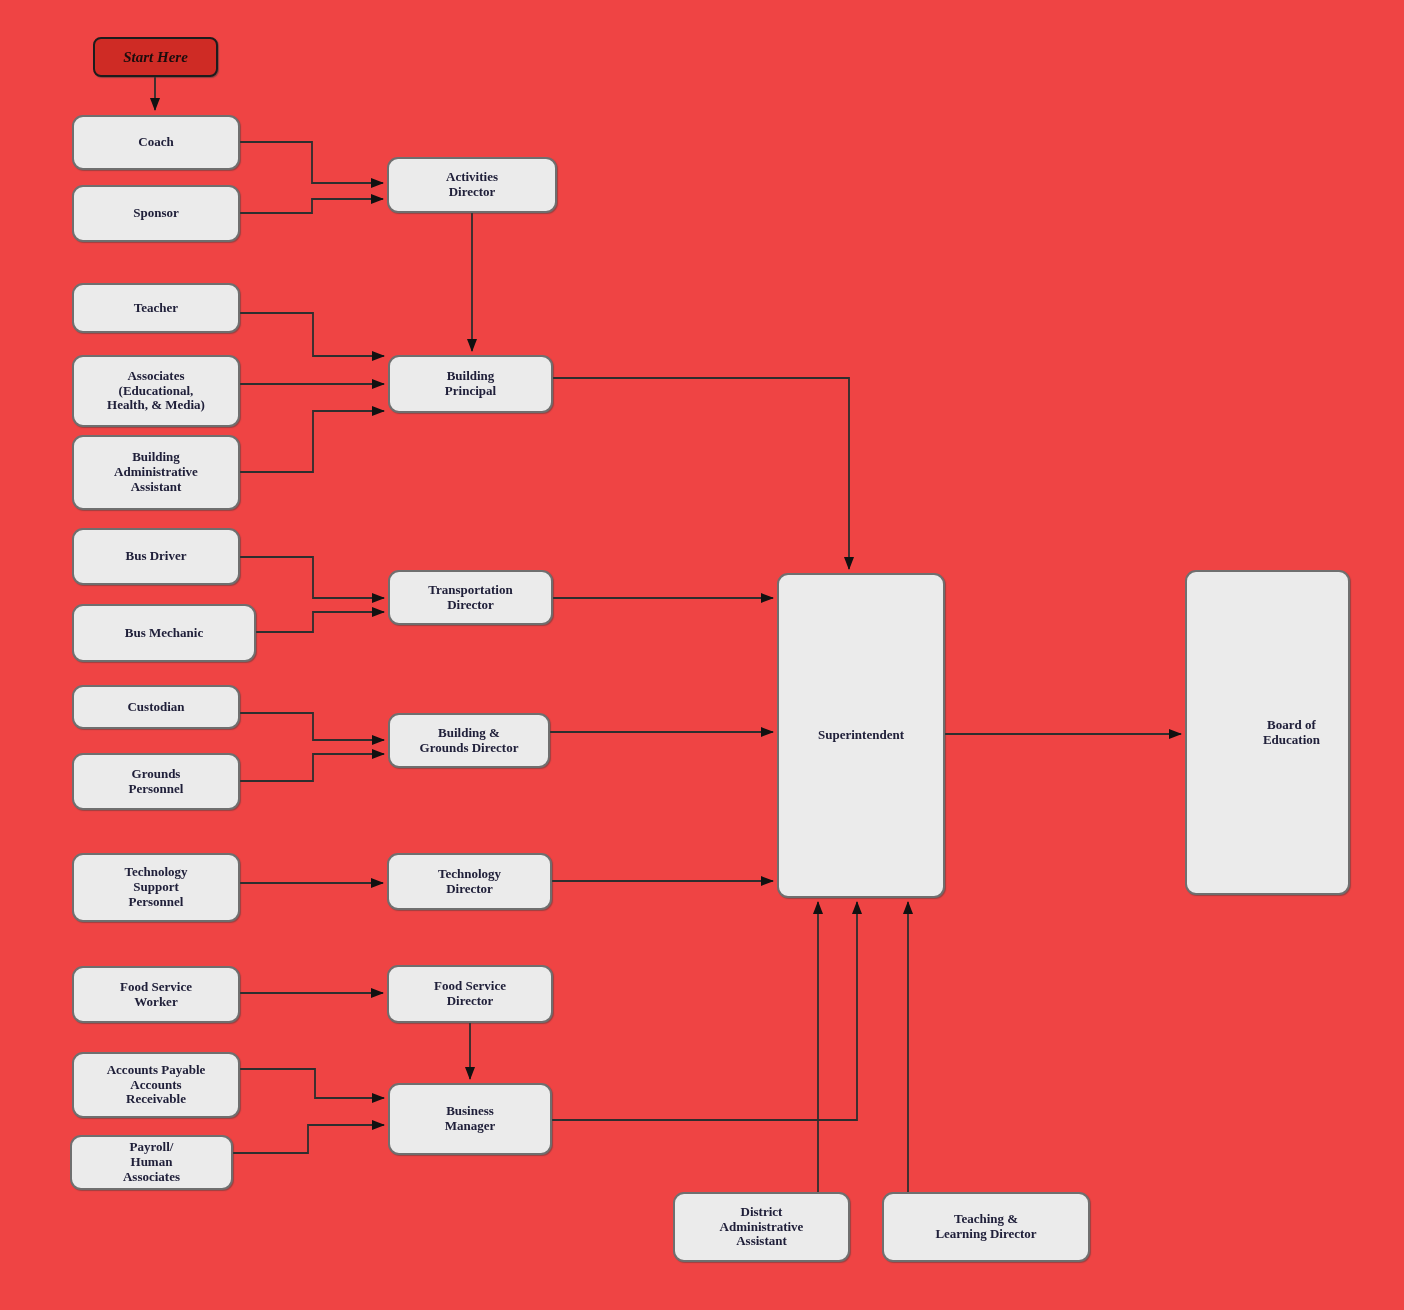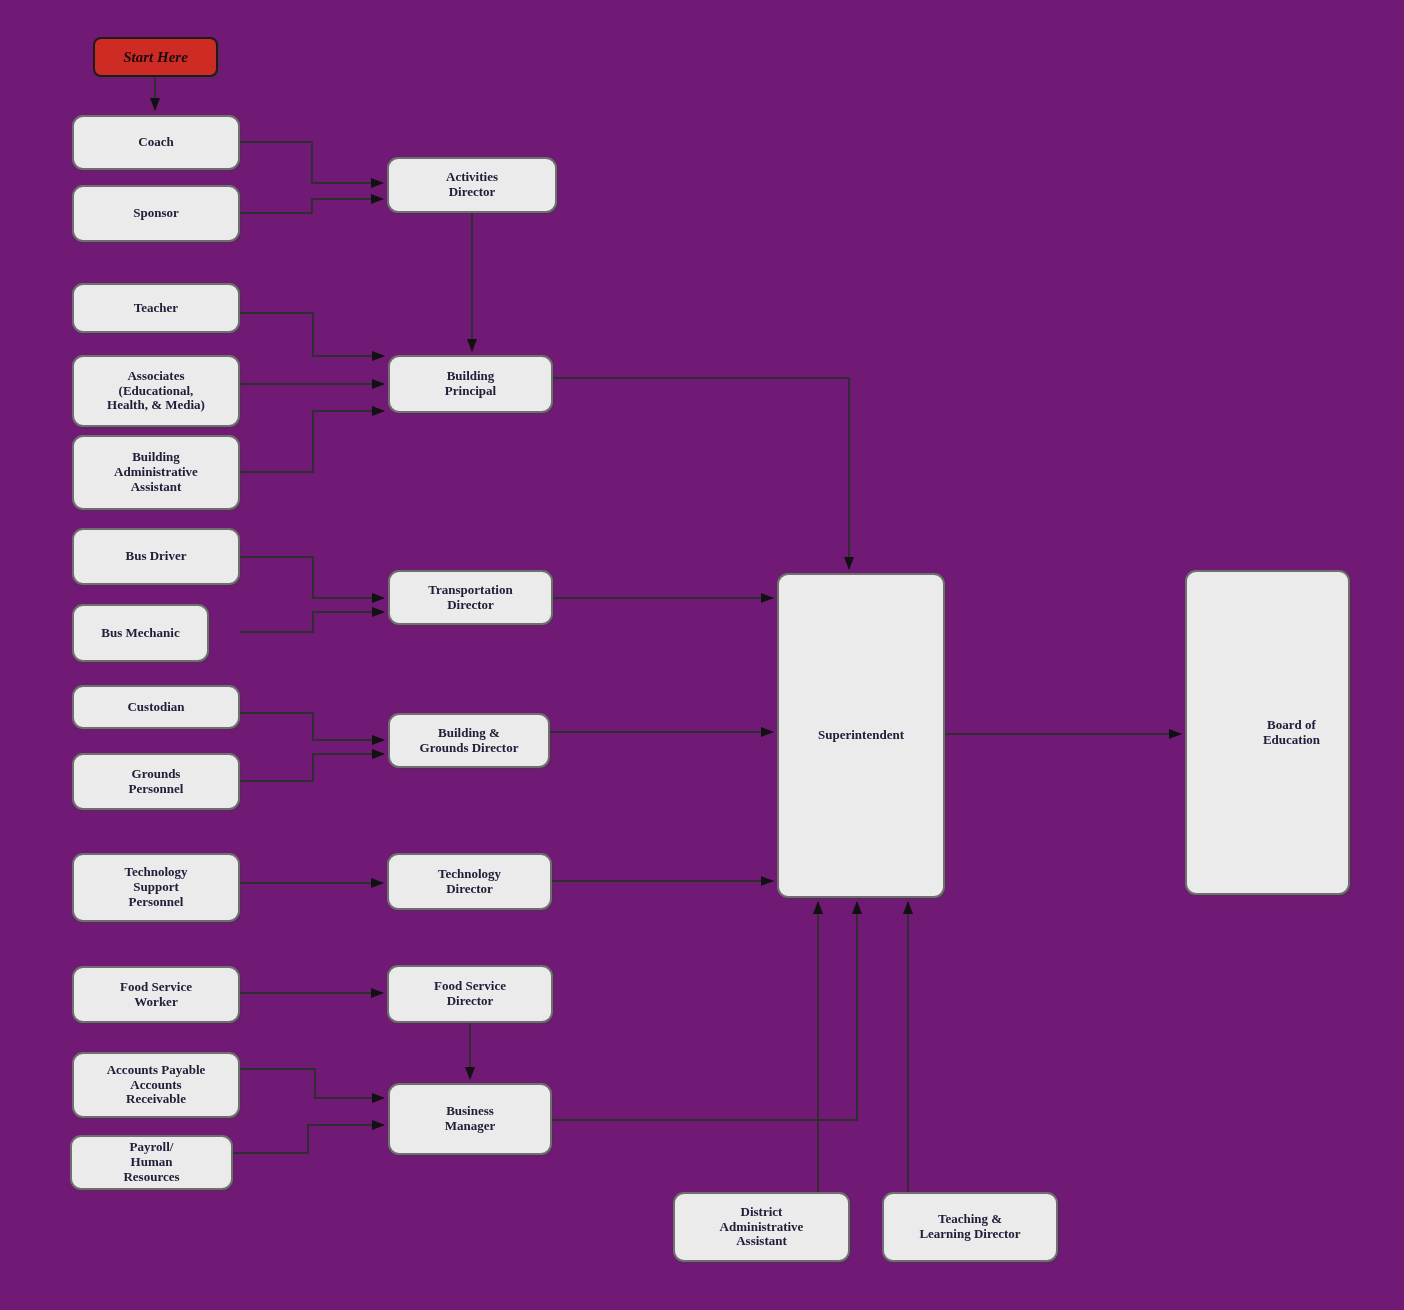--- a/index.html
+++ b/index.html
@@ -3,21 +3,21 @@
 <meta charset="utf-8">
 <style>
   html, body {
     margin: 0;
     padding: 0;
     background: #ffffff;
   }
   #org-chart {
     position: relative;
     font-family: "Liberation Serif", "DejaVu Serif", serif;
-    background: #701a75;
+    background: #ef4444;
     overflow: hidden;
   }
   #edge-layer {
     position: absolute;
     left: 0; top: 0;
     width: 100%; height: 100%;
     display: block;
   }
   .node {
     position: absolute;
@@ -97,21 +97,21 @@
     <div class="node" style="left: 72px; top: 283px; width: 168px; height: 50px;"><span class="lbl">Teacher</span></div>
     <div class="node" style="left: 72px; top: 355px; width: 168px; height: 72px;"><span class="lbl">Associates
 (Educational,
 Health, &amp; Media)</span></div>
     <div class="node" style="left: 72px; top: 435px; width: 168px; height: 75px;"><span class="lbl">Building
 Administrative
 Assistant</span></div>
     <div class="node" style="left: 388px; top: 355px; width: 165px; height: 58px;"><span class="lbl">Building
 Principal</span></div>
     <div class="node" style="left: 72px; top: 528px; width: 168px; height: 57px;"><span class="lbl">Bus Driver</span></div>
-    <div class="node" style="left: 72px; top: 604px; width: 137px; height: 58px;"><span class="lbl">Bus Mechanic</span></div>
+    <div class="node" style="left: 72px; top: 604px; width: 184px; height: 58px;"><span class="lbl">Bus Mechanic</span></div>
     <div class="node" style="left: 388px; top: 570px; width: 165px; height: 55px;"><span class="lbl">Transportation
 Director</span></div>
     <div class="node" style="left: 72px; top: 685px; width: 168px; height: 44px;"><span class="lbl">Custodian</span></div>
     <div class="node" style="left: 72px; top: 753px; width: 168px; height: 57px;"><span class="lbl">Grounds
 Personnel</span></div>
     <div class="node" style="left: 388px; top: 713px; width: 162px; height: 55px;"><span class="lbl">Building &amp;
 Grounds Director</span></div>
     <div class="node" style="left: 72px; top: 853px; width: 168px; height: 69px;"><span class="lbl">Technology
 Support
 Personnel</span></div>
@@ -119,24 +119,24 @@
 Director</span></div>
     <div class="node" style="left: 72px; top: 966px; width: 168px; height: 57px;"><span class="lbl">Food Service
 Worker</span></div>
     <div class="node" style="left: 387px; top: 965px; width: 166px; height: 58px;"><span class="lbl">Food Service
 Director</span></div>
     <div class="node" style="left: 72px; top: 1052px; width: 168px; height: 66px;"><span class="lbl">Accounts Payable
 Accounts
 Receivable</span></div>
     <div class="node" style="left: 70px; top: 1135px; width: 163px; height: 55px;"><span class="lbl">Payroll/
 Human
-Resources</span></div>
+Associates</span></div>
     <div class="node" style="left: 388px; top: 1083px; width: 164px; height: 72px; text-align: center;"><span class="lbl">Business
 Manager</span></div>
     <div class="node" style="left: 777px; top: 573px; width: 168px; height: 325px;"><span class="lbl">Superintendent</span></div>
     <div class="node" style="left: 673px; top: 1192px; width: 177px; height: 70px;"><span class="lbl">District
 Administrative
 Assistant</span></div>
-    <div class="node" style="left: 882px; top: 1192px; width: 176px; height: 70px;"><span class="lbl">Teaching &amp;
+    <div class="node" style="left: 882px; top: 1192px; width: 208px; height: 70px;"><span class="lbl">Teaching &amp;
 Learning Director</span></div>
     <div class="node" style="left: 1185px; top: 570px; width: 165px; height: 325px; padding-left: 48px;"><span class="lbl">Board of
 Education</span></div>
   </div>
 
 </body></html>

